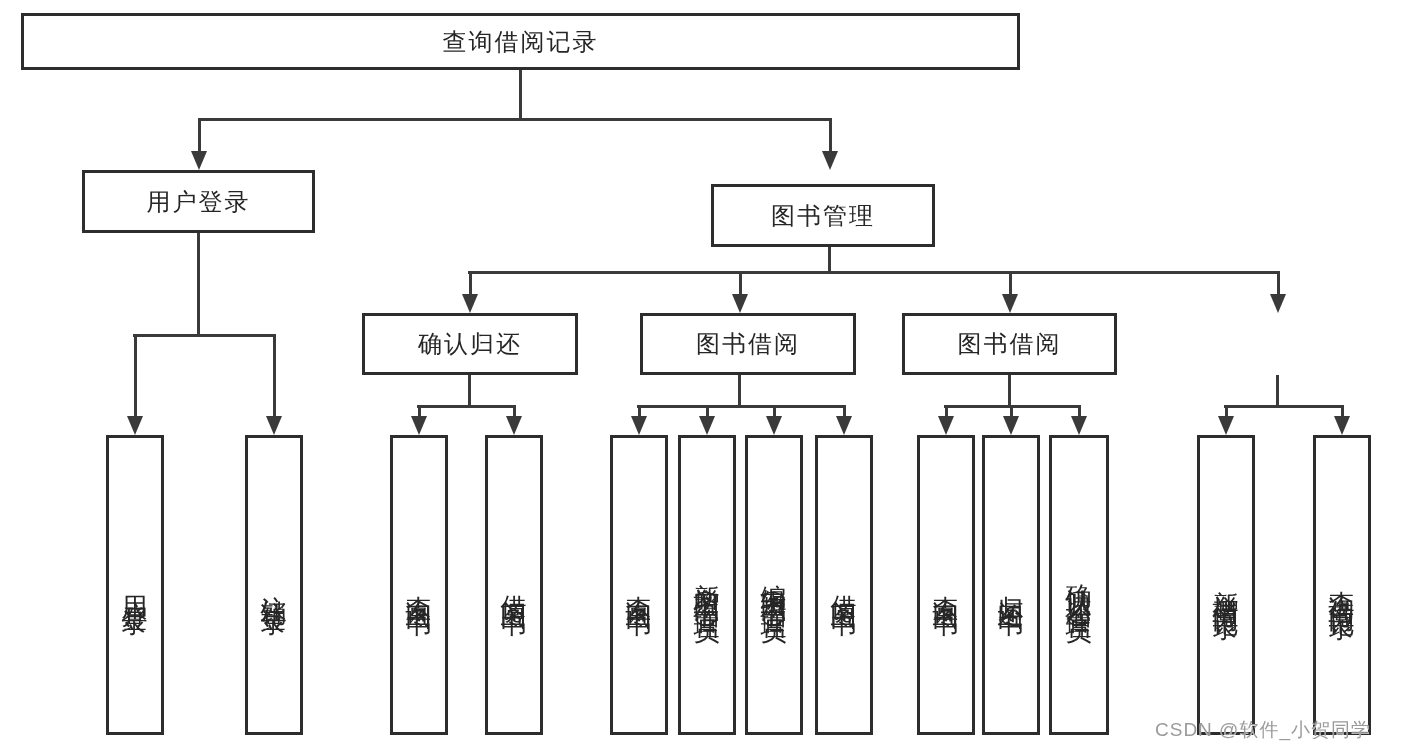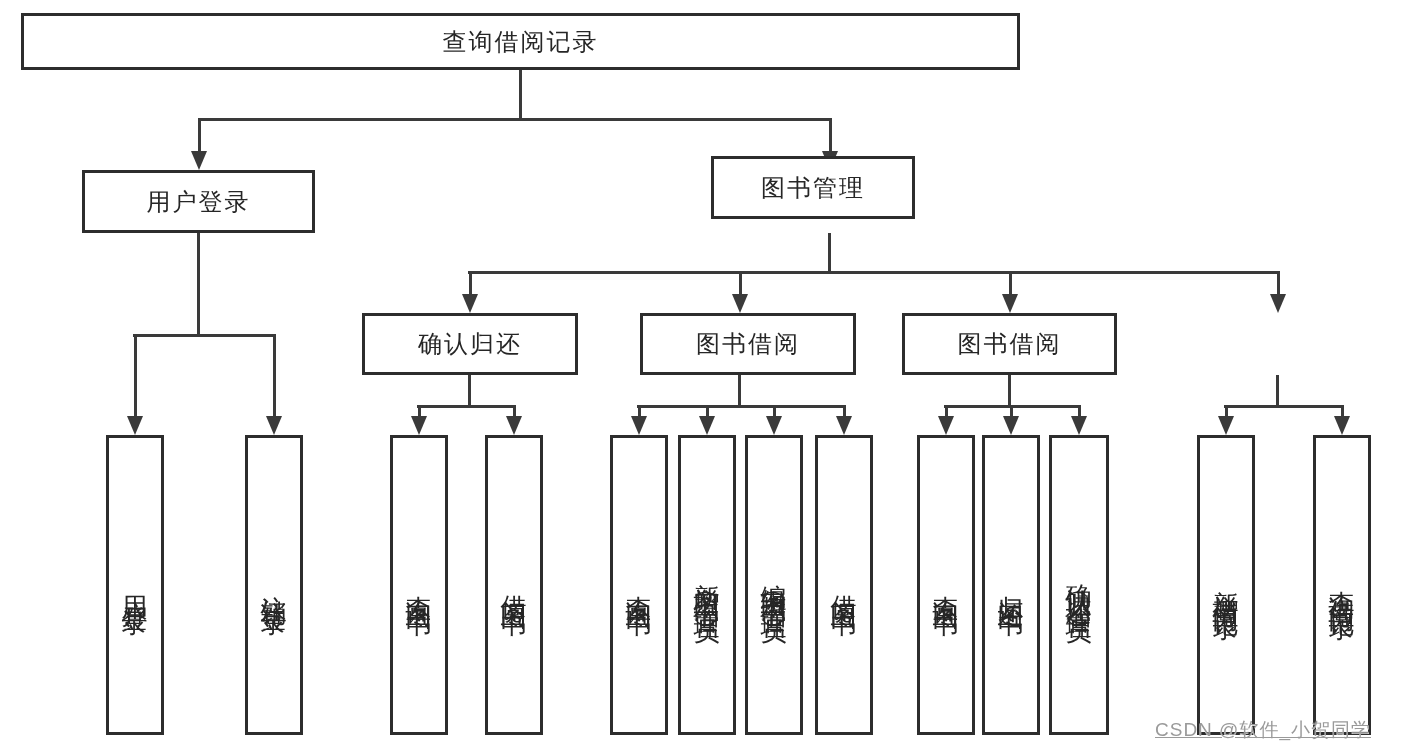--- a/index.html
+++ b/index.html
@@ -22,21 +22,20 @@
   .astub{position:absolute;width:3px;background:#3a3a3a;z-index:1;}
   .ahead{
     position:absolute;width:0;height:0;z-index:1;
     border-left:8px solid transparent;border-right:8px solid transparent;
     border-top:19px solid #3a3a3a;
   }
   .watermark{
     position:absolute;left:1155px;top:717px;z-index:5;
     font-size:19px;color:#9a9a9a;letter-spacing:1px;white-space:nowrap;
     text-shadow:0 1px 0 rgba(255,255,255,0.8);
-    text-decoration:underline;
   }
 </style>
 </head>
 <body>
 
 <div id="stage">
   <div class="watermark">CSDN @软件_小贺同学</div>
 <div class="line" style="left: 519px; top: 70px; width: 3px; height: 51px;"></div>
     <div class="line" style="left: 198px; top: 118px; width: 634px; height: 3px;"></div>
     <div class="line" style="left: 197px; top: 233px; width: 3px; height: 104px;"></div>
@@ -84,21 +83,21 @@
     <div class="astub" style="left: 1009.5px; top: 405px; height: 13px;"></div>
     <div class="ahead" style="left: 1003px; top: 416px;"></div>
     <div class="astub" style="left: 1077.5px; top: 405px; height: 13px;"></div>
     <div class="ahead" style="left: 1071px; top: 416px;"></div>
     <div class="astub" style="left: 1224.5px; top: 405px; height: 13px;"></div>
     <div class="ahead" style="left: 1218px; top: 416px;"></div>
     <div class="astub" style="left: 1340.5px; top: 405px; height: 13px;"></div>
     <div class="ahead" style="left: 1334px; top: 416px;"></div>
     <div class="node h" style="left: 21px; top: 13px; width: 999px; height: 57px;">查询借阅记录</div>
     <div class="node h" style="left: 82px; top: 170px; width: 233px; height: 63px;">用户登录</div>
-    <div class="node h" style="left: 711px; top: 156px; width: 204px; height: 63px;">图书管理</div>
+    <div class="node h" style="left: 711px; top: 184px; width: 224px; height: 63px;">图书管理</div>
     <div class="node h" style="left: 362px; top: 313px; width: 216px; height: 62px;">确认归还</div>
     <div class="node h" style="left: 640px; top: 313px; width: 216px; height: 62px;">图书借阅</div>
     <div class="node h" style="left: 902px; top: 313px; width: 215px; height: 62px;">图书借阅</div>
     <div class="node v" style="left: 106px; top: 435px; width: 58px; height: 300px;">用户登录</div>
     <div class="node v" style="left: 245px; top: 435px; width: 58px; height: 300px;">注销登录</div>
     <div class="node v" style="left: 390px; top: 435px; width: 58px; height: 300px;">查询图书</div>
     <div class="node v" style="left: 485px; top: 435px; width: 58px; height: 300px;">借阅图书</div>
     <div class="node v" style="left: 610px; top: 435px; width: 58px; height: 300px;">查询图书</div>
     <div class="node v" style="left: 678px; top: 435px; width: 58px; height: 300px;">新增图书（管理员）</div>
     <div class="node v" style="left: 745px; top: 435px; width: 58px; height: 300px;">编辑图书（管理员）</div>

